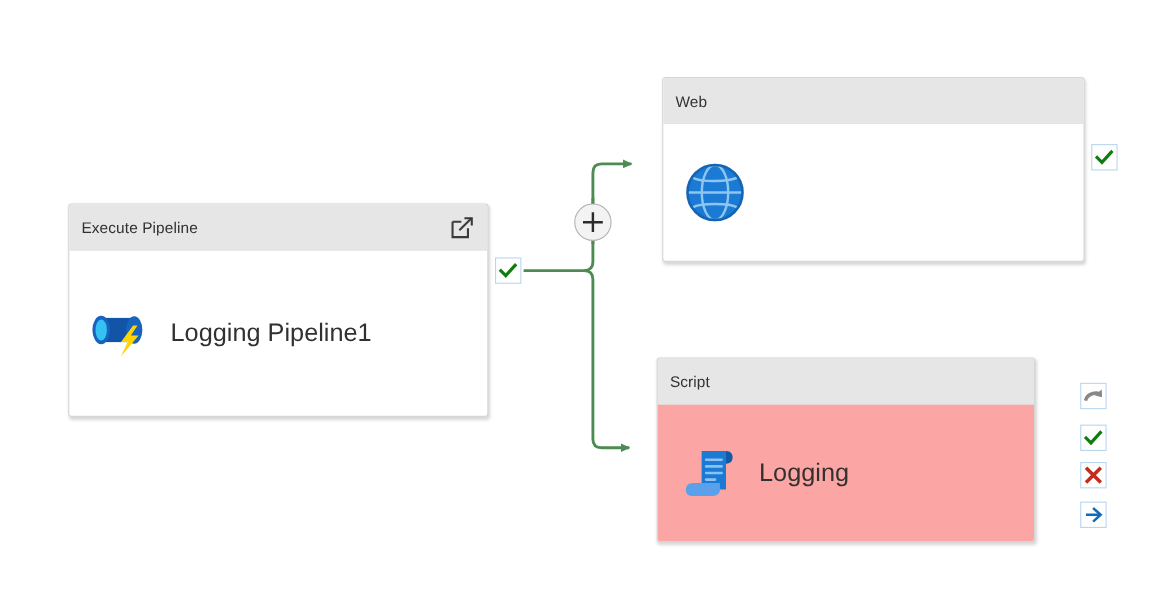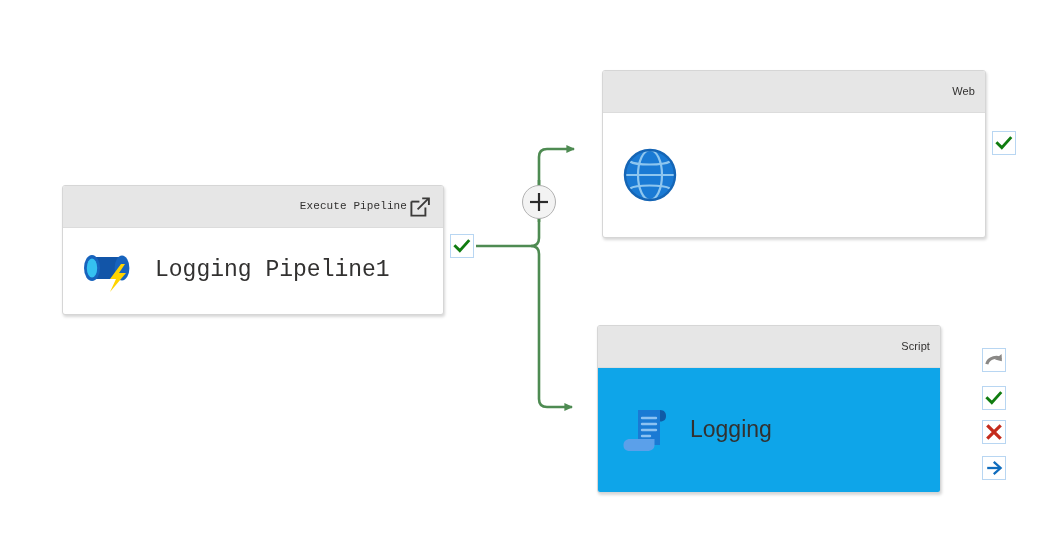--- a/index.html
+++ b/index.html
@@ -48,28 +48,27 @@
     box-sizing: border-box;
     height: 42px;
     background: #e6e6e6;
     border-bottom: 1px solid #dcdcdc;
     display: flex;
     align-items: center;
     padding: 0 10px 0 11px;
     border-radius: 2px 2px 0 0;
   }
   .node-header-title {
-    font-size: 11px;
+    font-size: 14px;
     color: #323130;
     line-height: 1;
     letter-spacing: 0.1px;
     flex: 1 1 auto;
     white-space: nowrap;
     overflow: hidden;
-    text-align: right;
   }
   .node-header-action {
     flex: 0 0 auto;
     width: 26px;
     height: 26px;
     display: flex;
     align-items: center;
     justify-content: center;
   }
   .node-body {
@@ -90,24 +89,24 @@
   }
   .node-label {
     font-size: 23px;
     color: #323130;
     margin-left: 14px;
     white-space: nowrap;
     line-height: 1.1;
   }
 
   
-  #node-execute-pipeline { left: 62px;  top: 185px; width: 382px; height: 130px; font-family: Liberation Mono, monospace; }
+  #node-execute-pipeline { left: 62px;  top: 185px; width: 382px; height: 194px; }
   #node-web             { left: 602px; top: 70px;  width: 384px; height: 168px; }
   #node-script          { left: 597px; top: 325px; width: 344px; height: 168px; background:#f4f4f4; }
-  #node-script .node-body { background: #0ea5e9; }
+  #node-script .node-body { background: #fca5a5; }
 
   
   .handle {
     position: absolute;
     box-sizing: border-box;
     width: 24px;
     height: 24px;
     background: #ffffff;
     border: 1px solid #b8d6f2;
     display: flex;

